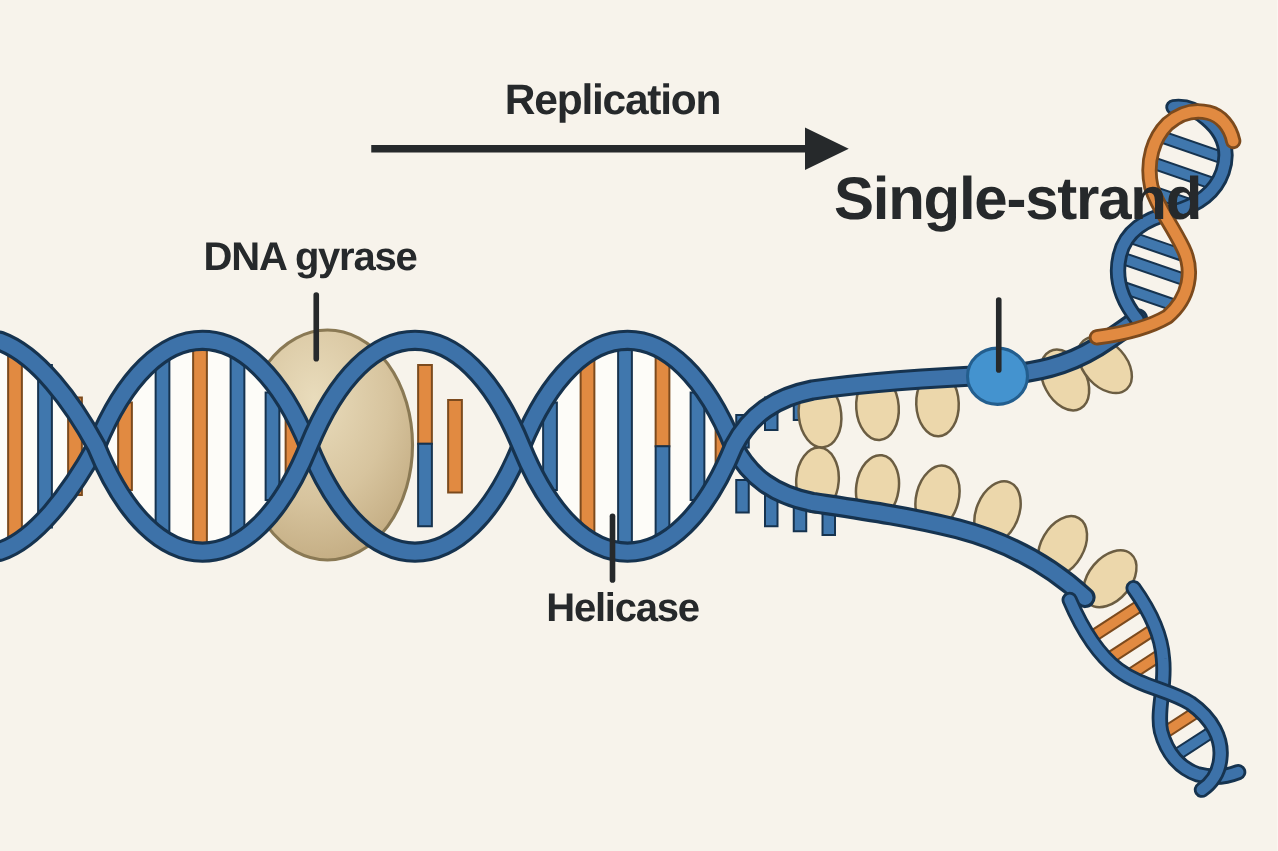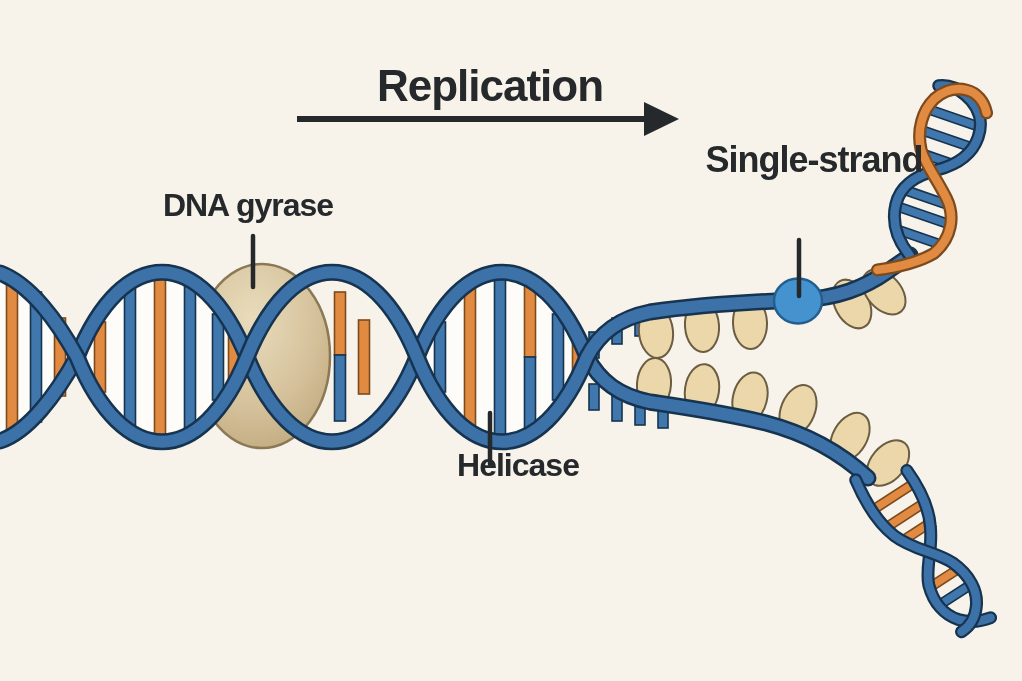--- a/index.html
+++ b/index.html
@@ -14,23 +14,23 @@
   .lbl{
     position:absolute;
     transform:translateX(-50%);
     color:var(--c-ink,#26292b);
     font-weight:700;
     letter-spacing:-1px;
     white-space:nowrap;
     text-align:center;
     z-index:5;
   }
-  .lbl-replication{font-size:44px;}
+  .lbl-replication{font-size:34px;}
   .lbl-gyrase,.lbl-helicase{font-size:32px;}
-  .lbl-ssb{font-size:36px;line-height:42px;}
+  .lbl-ssb{font-size:48px;line-height:42px;}
   
   .lens{fill:var(--c-lens,#fdfcf8);}
   .rung-o{fill:var(--c-orange,#e18a41);stroke:var(--c-odark,#7c4a1d);stroke-width:1.6;}
   .rung-b{fill:var(--c-rblue,#4077ad);stroke:var(--c-bdark,#16334f);stroke-width:1.6;}
   .strand-dark{fill:none;stroke:var(--c-bdark,#16334f);stroke-width:17;stroke-linecap:round;}
   .strand{fill:none;stroke:var(--c-blue,#3d72a9);stroke-width:12;stroke-linecap:round;}
   .mini-dark{fill:none;stroke:var(--c-bdark,#16334f);stroke-width:13;stroke-linecap:round;}
   .mini{fill:none;stroke:var(--c-blue,#3d72a9);stroke-width:8.5;stroke-linecap:round;}
   .mini-o-dark{fill:none;stroke:var(--c-odark,#7c4a1d);stroke-width:13;stroke-linecap:round;}
   .mini-o{fill:none;stroke:var(--c-orange,#e18a41);stroke-width:8.5;stroke-linecap:round;}
@@ -154,18 +154,18 @@
     </g>
 
     <g>
       <line class="arrow-line" x1="297" y1="119" x2="646" y2="119"></line>
       <polygon class="arrow-head" points="644,102 644,136 679,119"></polygon>
     </g>
   </svg>
 
   <div class="lbl lbl-replication" style="left:490px;top:61px;">Replication</div>
   <div class="lbl lbl-gyrase" style="left:248px;top:187px;">DNA gyrase</div>
-  <div class="lbl lbl-helicase" style="left:498px;top:447px;margin-left:20px;">Helicase</div>
+  <div class="lbl lbl-helicase" style="left:498px;top:468px;">Helicase</div>
   <div class="lbl lbl-ssb" style="left:814px;top:139px;">
     <div>Single-strand</div>
   </div>
 
 </div>
 
 </body></html>

